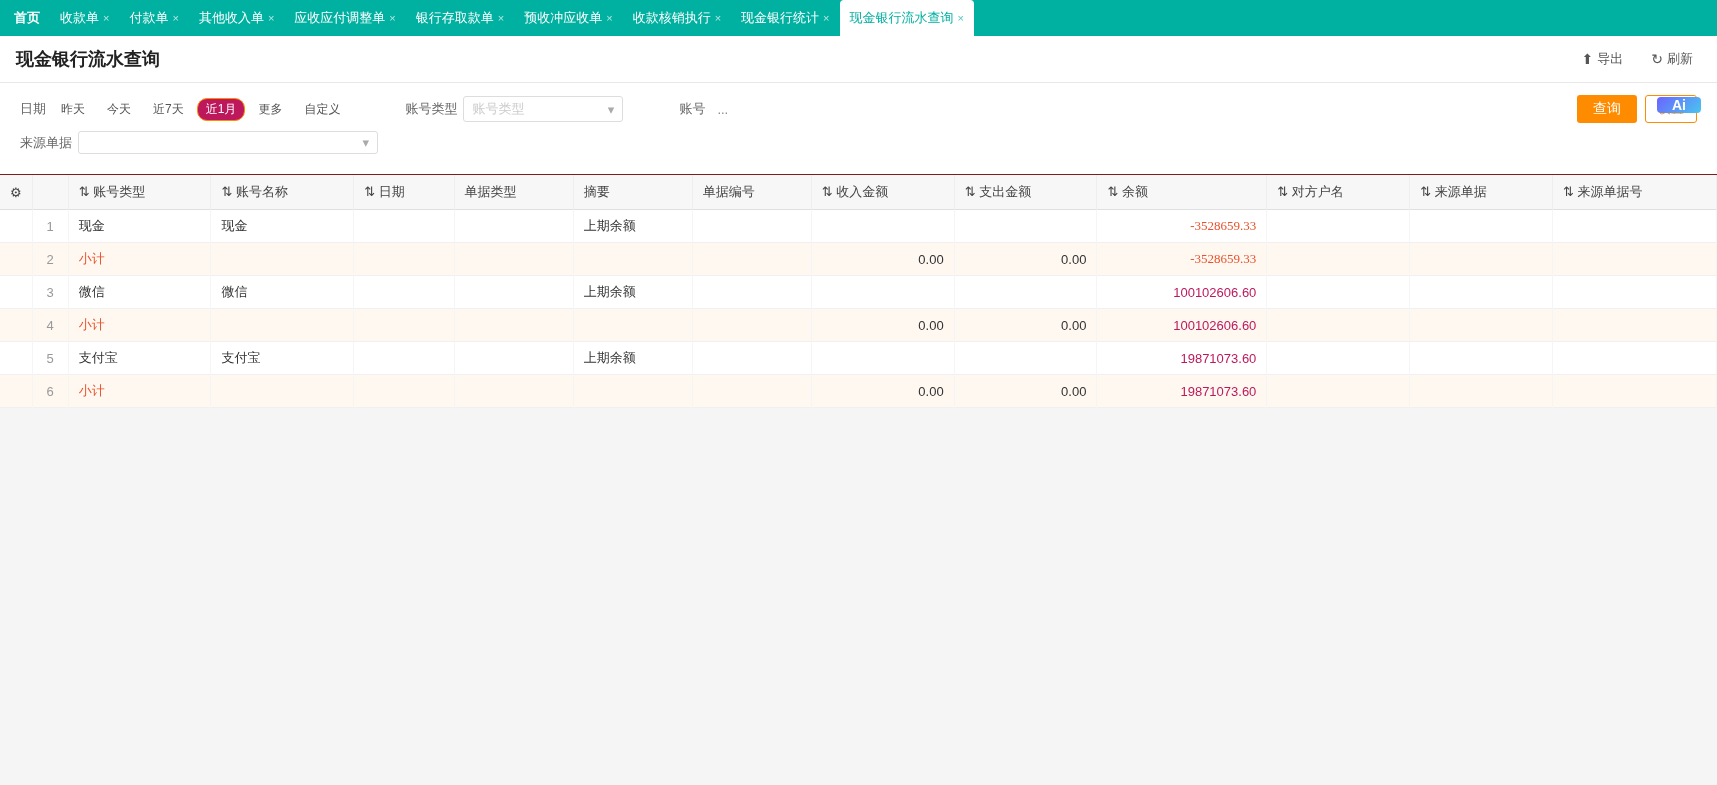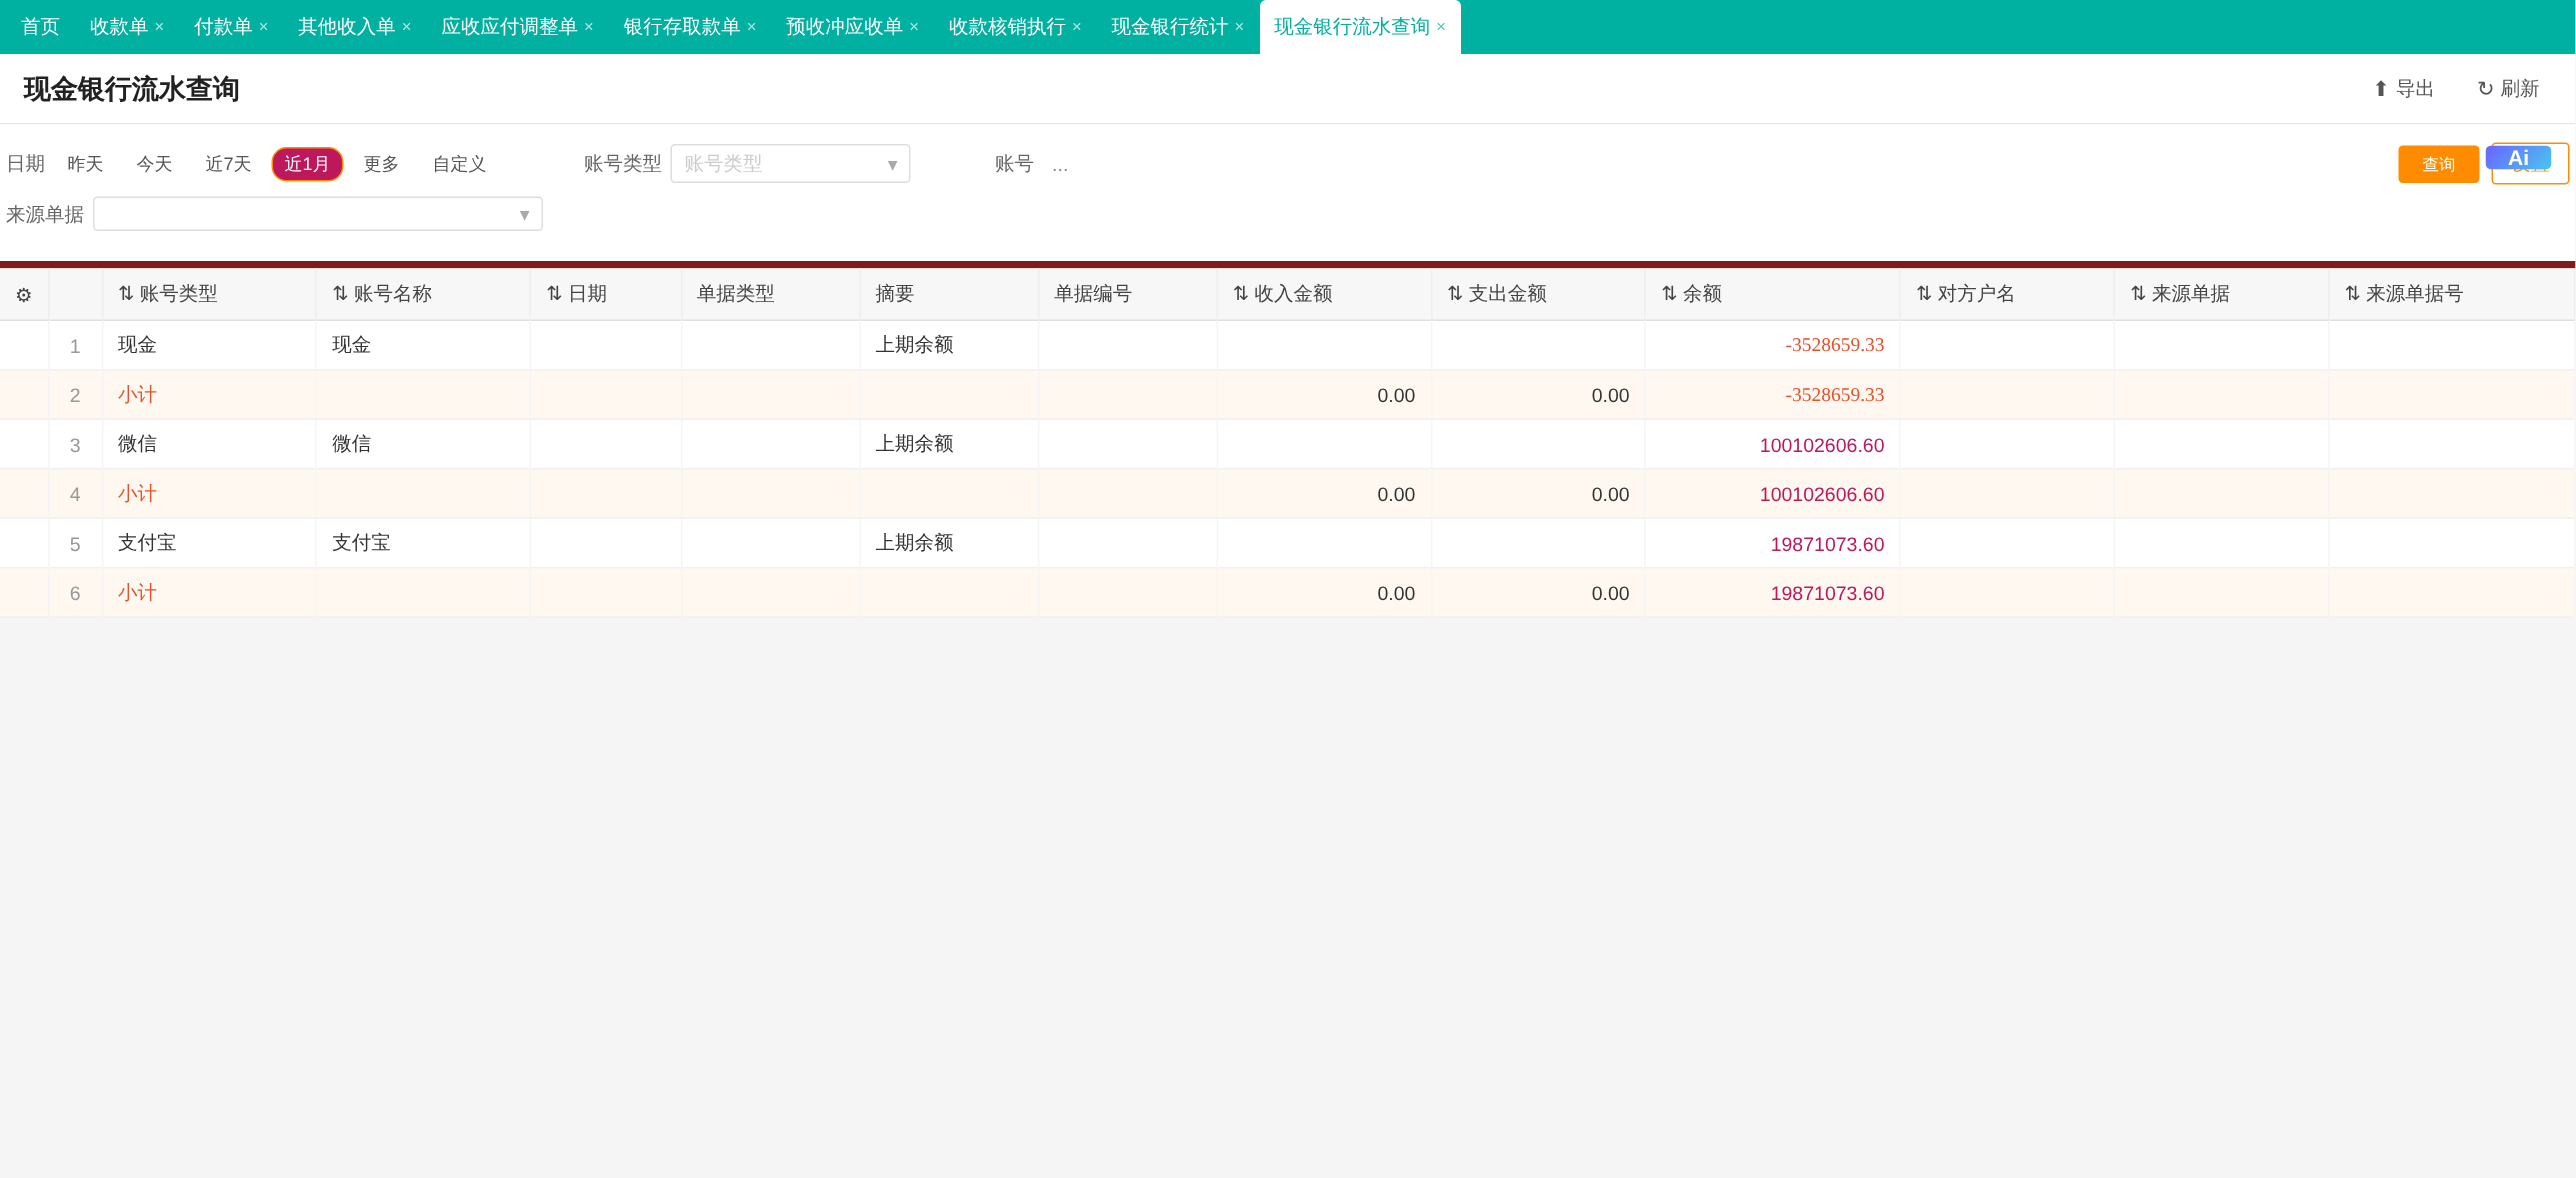--- a/index.html
+++ b/index.html
@@ -17,21 +17,21 @@
     .nav-item {
       display: flex;
       align-items: center;
       padding: 0 10px;
       height: 36px;
       color: #fff;
       cursor: pointer;
       white-space: nowrap;
       font-size: 13px;
     }
-    .nav-item.home { background: transparent; }
+    .nav-item.home { background: transparent; font-weight: bold; }
     .nav-item.active {
       background: #fff;
       color: #00b0a0;
       border-radius: 4px 4px 0 0;
     }
     .nav-close {
       margin-left: 4px;
       font-size: 11px;
       opacity: 0.7;
       cursor: pointer;
@@ -63,22 +63,22 @@
       cursor: pointer;
       color: #555;
       font-size: 13px;
       padding: 4px 8px;
       border-radius: 3px;
     }
 
     
     .filter-area {
       background: #fff;
-      padding: 12px 4px;
-      border-bottom: 5px solid #7f1d1d;
+      padding: 12px 20px;
+      border-bottom: 1px solid #7f1d1d;
     }
     .filter-row {
       display: flex;
       align-items: center;
       gap: 16px;
       margin-bottom: 8px;
       flex-wrap: wrap;
     }
     .filter-label {
       color: #666;
@@ -137,21 +137,21 @@
       font-size: 13px;
       padding: 2px 6px;
     }
     .query-btn {
       background: #ff8c00;
       color: #fff;
       border: none;
       padding: 5px 16px;
       border-radius: 3px;
       cursor: pointer;
-      font-size: 11px;
+      font-size: 14px;
     }
     .settings-btn {
       border: 1px solid #ff8c00;
       color: #ff8c00;
       background: #fff;
       padding: 4px 12px;
       border-radius: 3px;
       cursor: pointer;
       font-size: 13px;
     }

